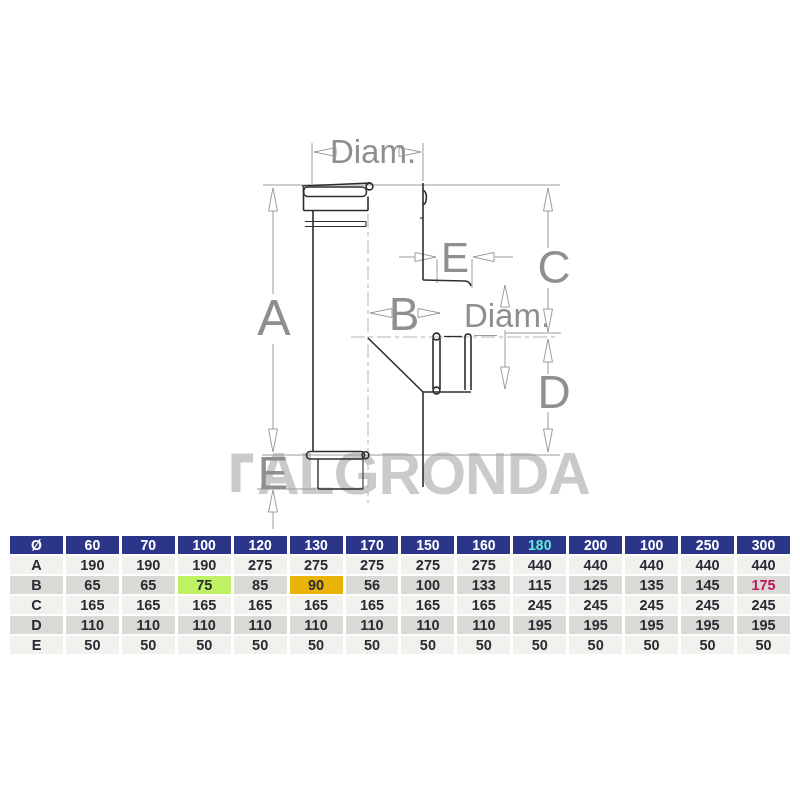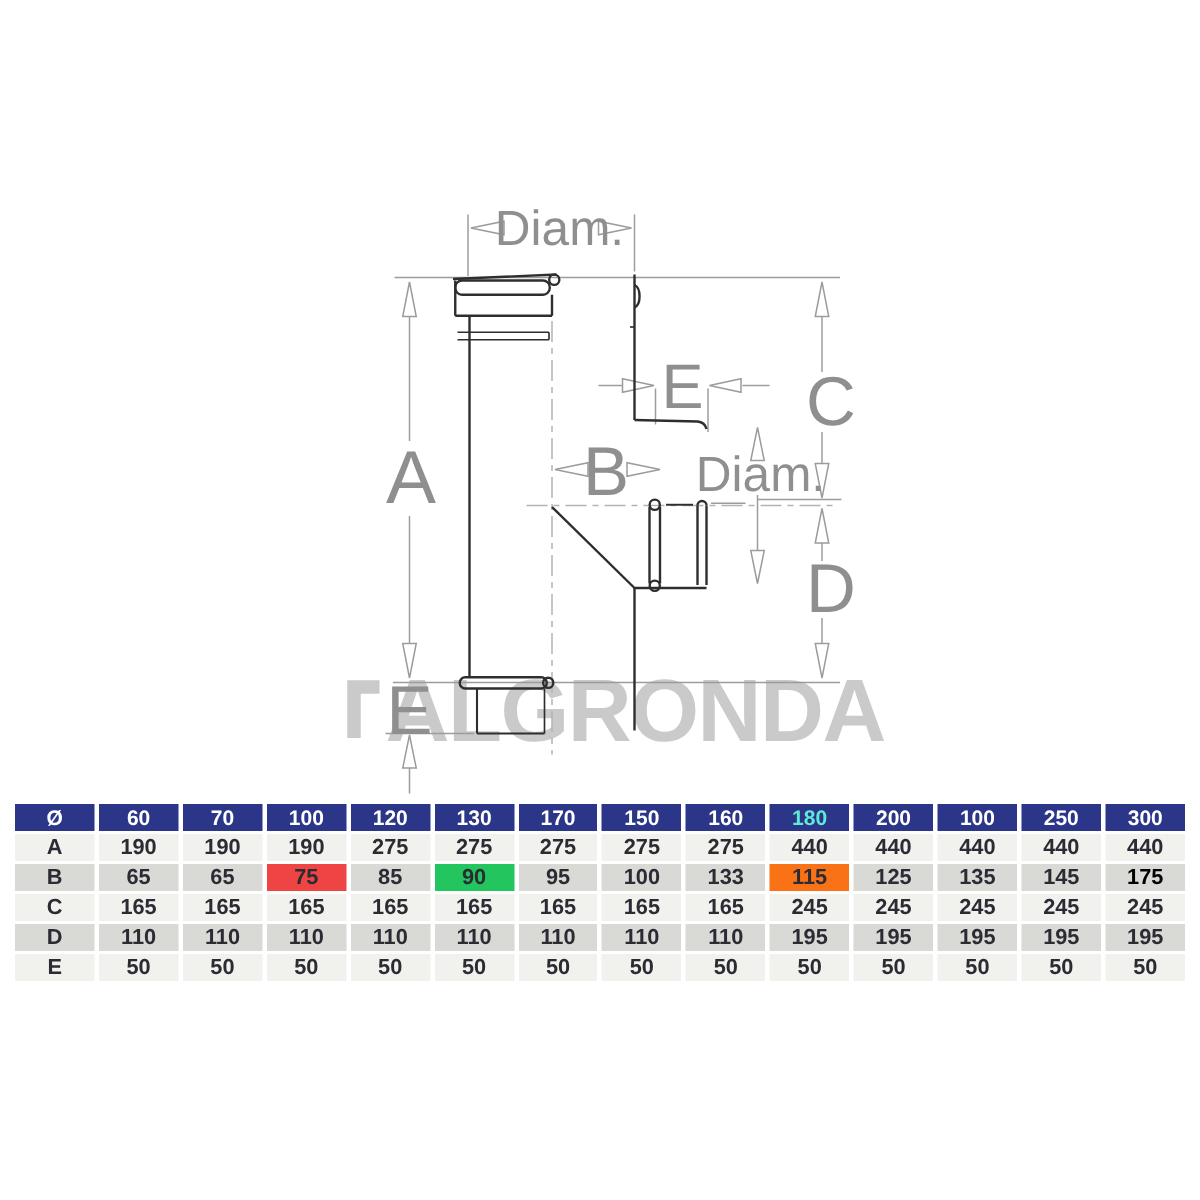--- a/index.html
+++ b/index.html
@@ -170,31 +170,31 @@
             <td style="background: rgb(241, 241, 238); color: rgb(43, 43, 51);">440</td>
             <td style="background: rgb(241, 241, 238); color: rgb(43, 43, 51);">440</td>
             <td style="background: rgb(241, 241, 238); color: rgb(43, 43, 51);">440</td>
             <td style="background: rgb(241, 241, 238); color: rgb(43, 43, 51);">440</td>
             <td style="background: rgb(241, 241, 238); color: rgb(43, 43, 51);">440</td>
           </tr>
           <tr>
             <th style="background: rgb(217, 217, 214); color: rgb(43, 43, 51);">B</th>
             <td style="background: rgb(217, 217, 214); color: rgb(43, 43, 51);">65</td>
             <td style="background: rgb(217, 217, 214); color: rgb(43, 43, 51);">65</td>
-            <td style="background: #ef4444; color: rgb(43, 43, 51);">75</td>
+            <td style="background: #bef264; color: rgb(43, 43, 51);">75</td>
             <td style="background: rgb(217, 217, 214); color: rgb(43, 43, 51);">85</td>
-            <td style="background: #22c55e; color: rgb(43, 43, 51);">90</td>
-            <td style="background: rgb(217, 217, 214); color: rgb(43, 43, 51);">95</td>
+            <td style="background: #eab308; color: rgb(43, 43, 51);">90</td>
+            <td style="background: rgb(217, 217, 214); color: rgb(43, 43, 51);">56</td>
             <td style="background: rgb(217, 217, 214); color: rgb(43, 43, 51);">100</td>
             <td style="background: rgb(217, 217, 214); color: rgb(43, 43, 51);">133</td>
-            <td style="background: #f97316; color: rgb(43, 43, 51);">115</td>
+            <td style="background: #e5e5e5; color: rgb(43, 43, 51);">115</td>
             <td style="background: rgb(217, 217, 214); color: rgb(43, 43, 51);">125</td>
             <td style="background: rgb(217, 217, 214); color: rgb(43, 43, 51);">135</td>
             <td style="background: rgb(217, 217, 214); color: rgb(43, 43, 51);">145</td>
-            <td style="background: rgb(217, 217, 214); color: #000000; margin-top: 37px;">175</td>
+            <td style="background: rgb(217, 217, 214); color: #be185d; margin-top: 37px;">175</td>
           </tr>
           <tr>
             <th style="background: rgb(241, 241, 238); color: rgb(43, 43, 51);">C</th>
             <td style="background: rgb(241, 241, 238); color: rgb(43, 43, 51);">165</td>
             <td style="background: rgb(241, 241, 238); color: rgb(43, 43, 51);">165</td>
             <td style="background: rgb(241, 241, 238); color: rgb(43, 43, 51);">165</td>
             <td style="background: rgb(241, 241, 238); color: rgb(43, 43, 51);">165</td>
             <td style="background: rgb(241, 241, 238); color: rgb(43, 43, 51);">165</td>
             <td style="background: rgb(241, 241, 238); color: rgb(43, 43, 51);">165</td>
             <td style="background: rgb(241, 241, 238); color: rgb(43, 43, 51);">165</td>

